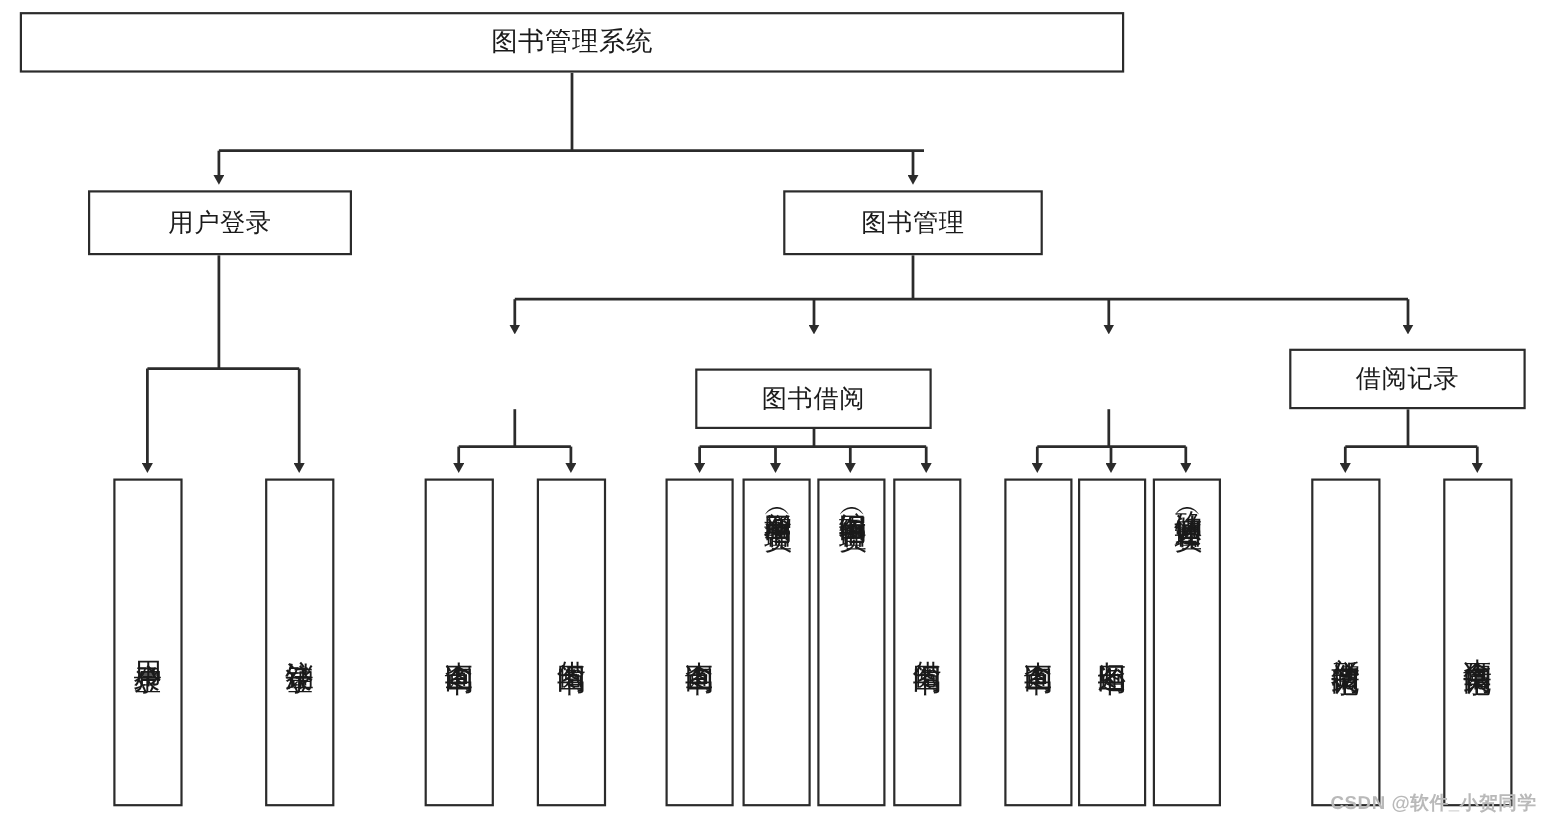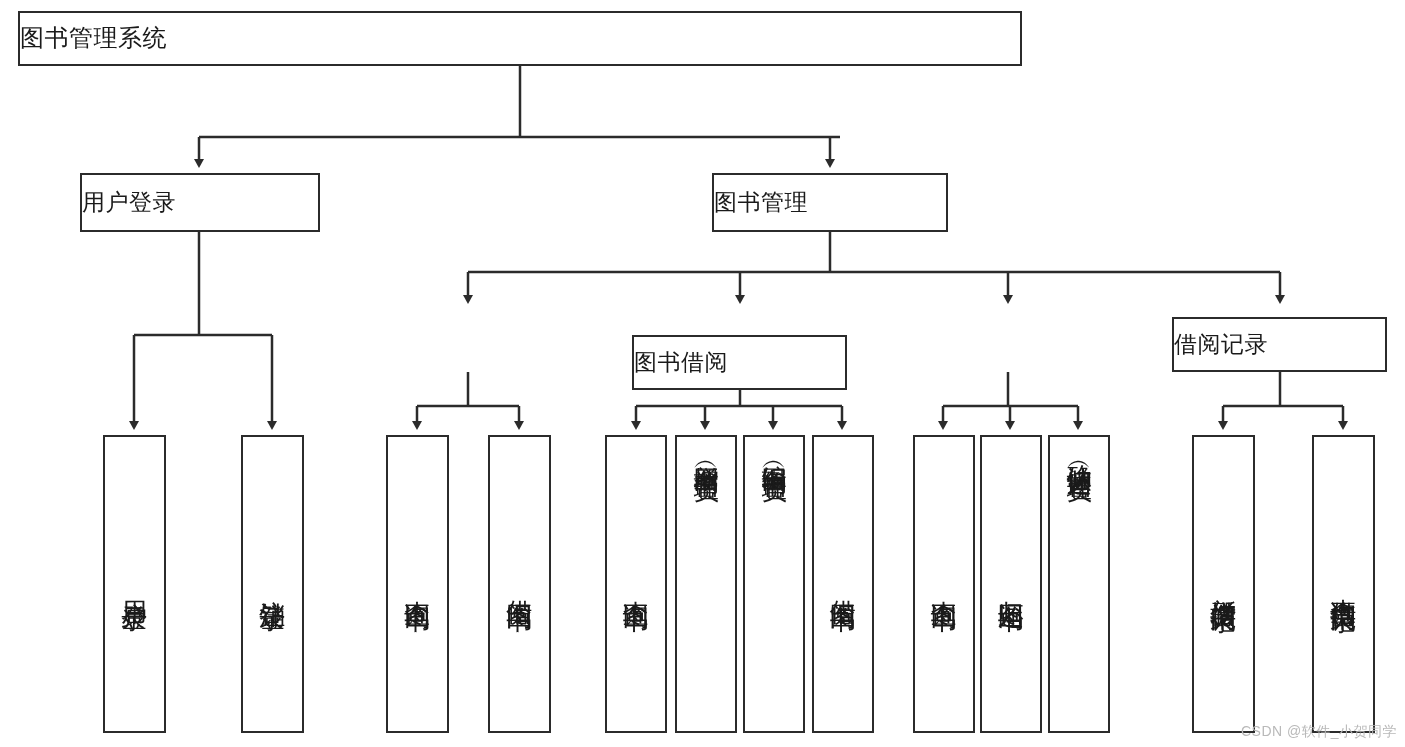--- a/index.html
+++ b/index.html
@@ -26,21 +26,21 @@
     height: 747px;
     pointer-events: none;
   }
   .node {
     position: absolute;
     box-sizing: border-box;
     border: 2px solid #2b2b2b;
     background: #ffffff;
     display: flex;
     align-items: center;
-    justify-content: flex-start;
+    justify-content: center;
     color: #1a1a1a;
   }
   .node .label {
     display: block;
     text-align: center;
     line-height: 1.18;
     letter-spacing: 0.5px;
   }
   
   .node.horiz .label {
@@ -67,25 +67,26 @@
     font-size: 25px;
   }
   .node.vert.centered {
     align-items: center;
     padding-top: 0;
   }
   .watermark {
     position: absolute;
     right: 8px;
     bottom: 6px;
-    font-size: 14px;
+    font-size: 17px;
     color: #b9b9b9;
     letter-spacing: 0.5px;
     white-space: nowrap;
     user-select: none;
+    font-weight: bold;
   }
 </style>
 </head>
 <body>
 
 <div id="canvas">
 
   <svg id="edges" viewBox="0 0 1405 747" xmlns="http://www.w3.org/2000/svg">
     <defs>
       <marker id="arrow" markerWidth="9" markerHeight="10" refX="1" refY="5" orient="auto" markerUnits="userSpaceOnUse">

